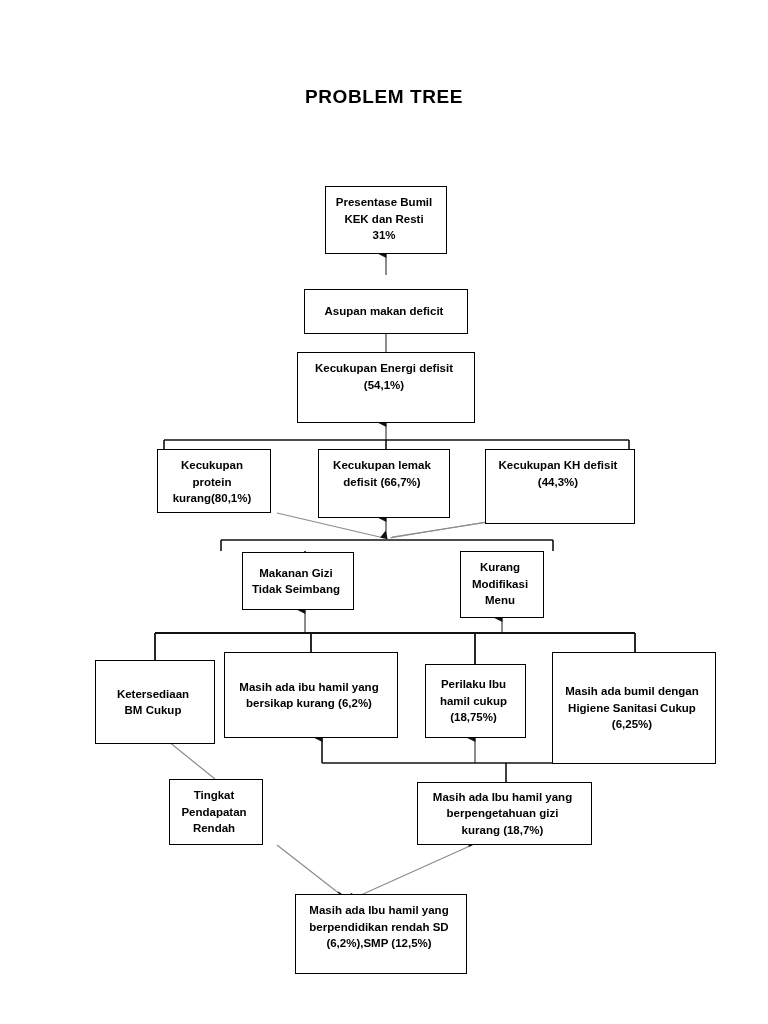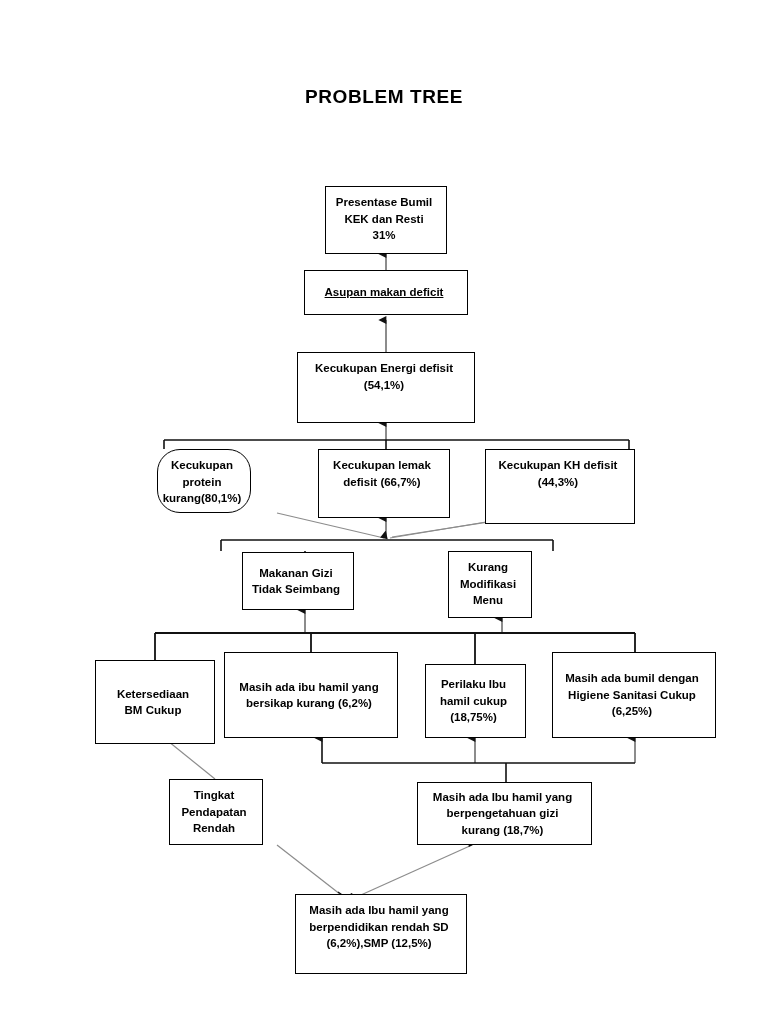--- a/index.html
+++ b/index.html
@@ -115,51 +115,51 @@
 
   <line x1="153" y1="729" x2="215" y2="779" stroke="#8c8c8c" stroke-width="1.2"></line>
 </svg>
 
 <div class="node" style="left:325px; top:186px; width:122px; height:68px;">
   <span class="node-text">Presentase Bumil
 KEK dan Resti
 31%</span>
 </div>
 
-<div class="node mid" style="left:304px; top:270px; width:164px; height:45px;text-decoration:underline;">
+<div class="node mid" style="left:304px; top:289px; width:164px; height:45px;">
   <span class="node-text">Asupan makan deficit</span>
 </div>
 
 <div class="node" style="left:297px; top:352px; width:178px; height:71px;">
   <span class="node-text">Kecukupan Energi defisit
 (54,1%)</span>
 </div>
 
-<div class="node" style="left:157px; top:449px; width:94px; height:64px;border-radius:23px;">
+<div class="node" style="left:157px; top:449px; width:114px; height:64px;">
   <span class="node-text">Kecukupan
 protein
 kurang(80,1%)</span>
 </div>
 
 <div class="node" style="left:318px; top:449px; width:132px; height:69px;">
   <span class="node-text">Kecukupan lemak
 defisit (66,7%)</span>
 </div>
 
 <div class="node" style="left:485px; top:449px; width:150px; height:75px;">
   <span class="node-text">Kecukupan KH defisit
 (44,3%)</span>
 </div>
 
 <div class="node mid" style="left:242px; top:552px; width:112px; height:58px;">
   <span class="node-text">Makanan Gizi
 Tidak Seimbang</span>
 </div>
 
-<div class="node" style="left:448px; top:551px; width:84px; height:67px;">
+<div class="node" style="left:460px; top:551px; width:84px; height:67px;">
   <span class="node-text">Kurang
 Modifikasi
 Menu</span>
 </div>
 
 <div class="node mid" style="left:95px; top:660px; width:120px; height:84px;">
   <span class="node-text">Ketersediaan
 BM Cukup</span>
 </div>
 
@@ -167,21 +167,21 @@
   <span class="node-text">Masih ada ibu hamil yang
 bersikap kurang (6,2%)</span>
 </div>
 
 <div class="node mid" style="left:425px; top:664px; width:101px; height:74px;justify-content:center;">
   <span class="node-text">Perilaku Ibu
 hamil cukup
 (18,75%)</span>
 </div>
 
-<div class="node mid" style="left:552px; top:652px; width:164px; height:86px;">
+<div class="node mid" style="left:552px; top:652px; width:164px; height:112px;">
   <span class="node-text">Masih ada bumil dengan
 Higiene Sanitasi Cukup
 (6,25%)</span>
 </div>
 
 <div class="node mid" style="left:169px; top:779px; width:94px; height:66px;">
   <span class="node-text">Tingkat
 Pendapatan
 Rendah</span>
 </div>

